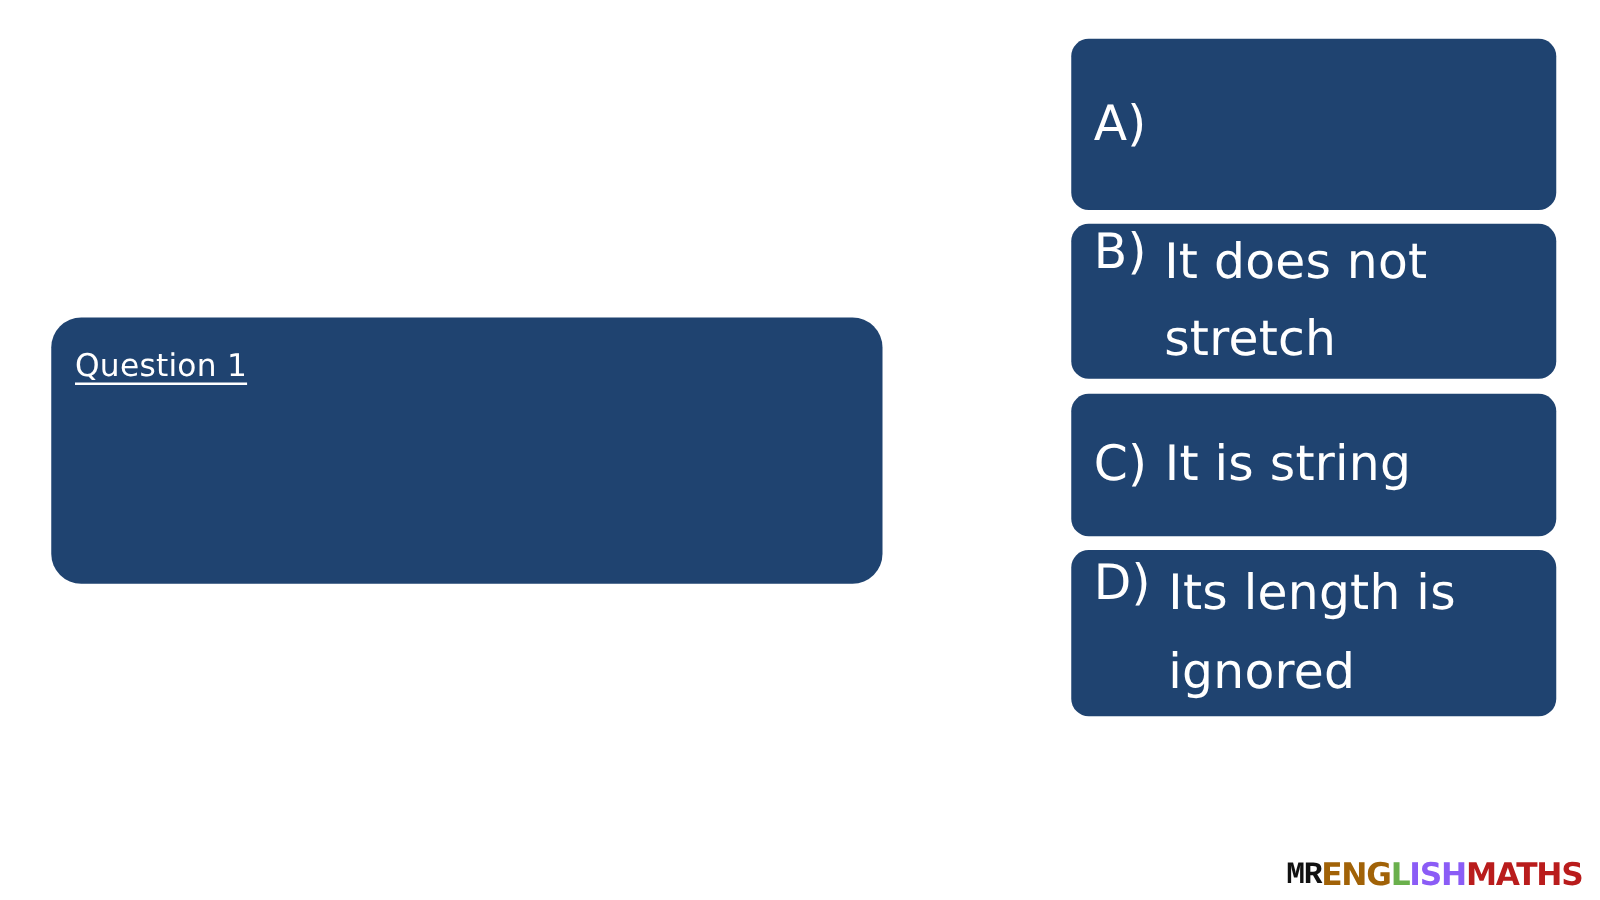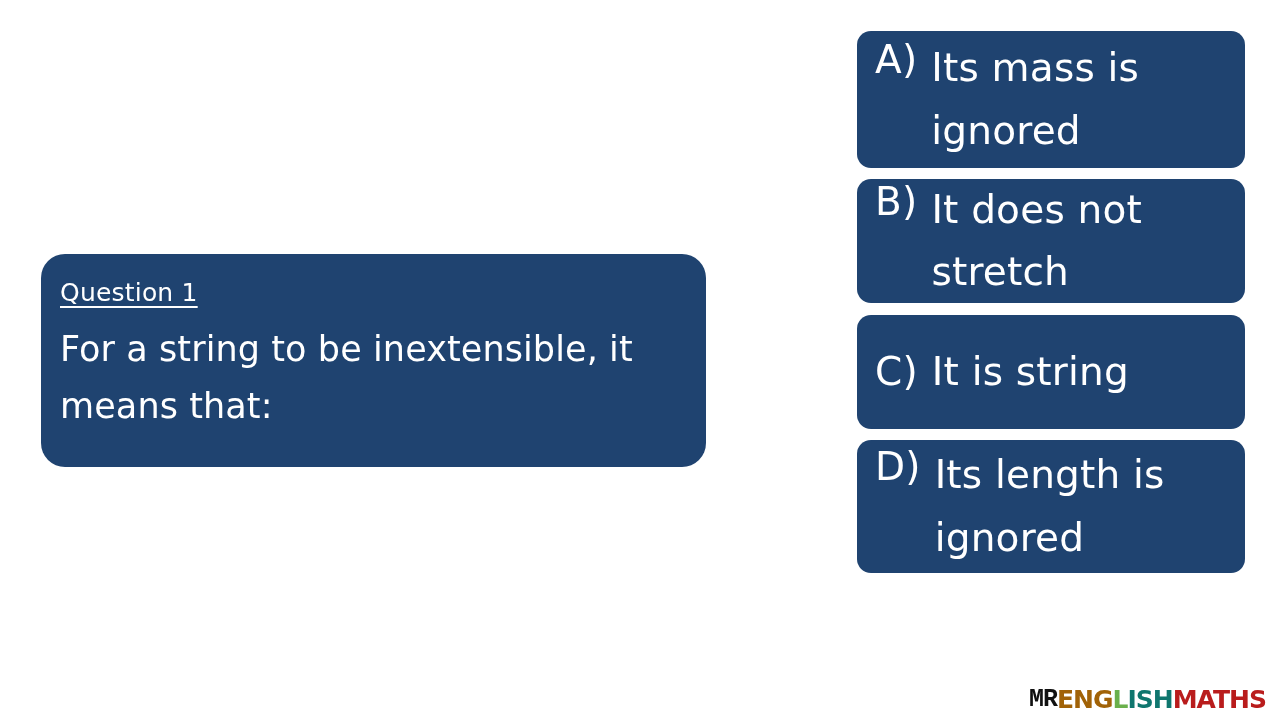--- a/index.html
+++ b/index.html
@@ -96,39 +96,37 @@
     display: flex;
     align-items: center;
     font-family: "DejaVu Sans", sans-serif;
     font-weight: bold;
     font-size: 25px;
     letter-spacing: -1px;
   }
   .logo .seg-mr { color: #111111; font-family: Liberation Mono, monospace; }
   .logo .seg-eng { color: #a16207; }
   .logo .seg-l { color: #6ab04c; }
-  .logo .seg-ish { color: #0f766e; }
+  .logo .seg-ish { color: #8b5cf6; }
   .logo .seg-maths { color: #b91c1c; }
 </style>
 </head>
 <body>
 
 <div class="slide">
 
   <div class="question-card">
     <div class="question-title">Question 1</div>
-    <div class="question-body">For a string to be inextensible, it means that:</div>
   </div>
 
   <div class="answers">
 
     <div class="answer a">
       <div class="inner">
         <span class="letter">A)</span>
-        <span class="text wrap">Its mass is ignored</span>
       </div>
     </div>
 
     <div class="answer b">
       <div class="inner">
         <span class="letter">B)</span>
         <span class="text wrap">It does not stretch</span>
       </div>
     </div>
 

